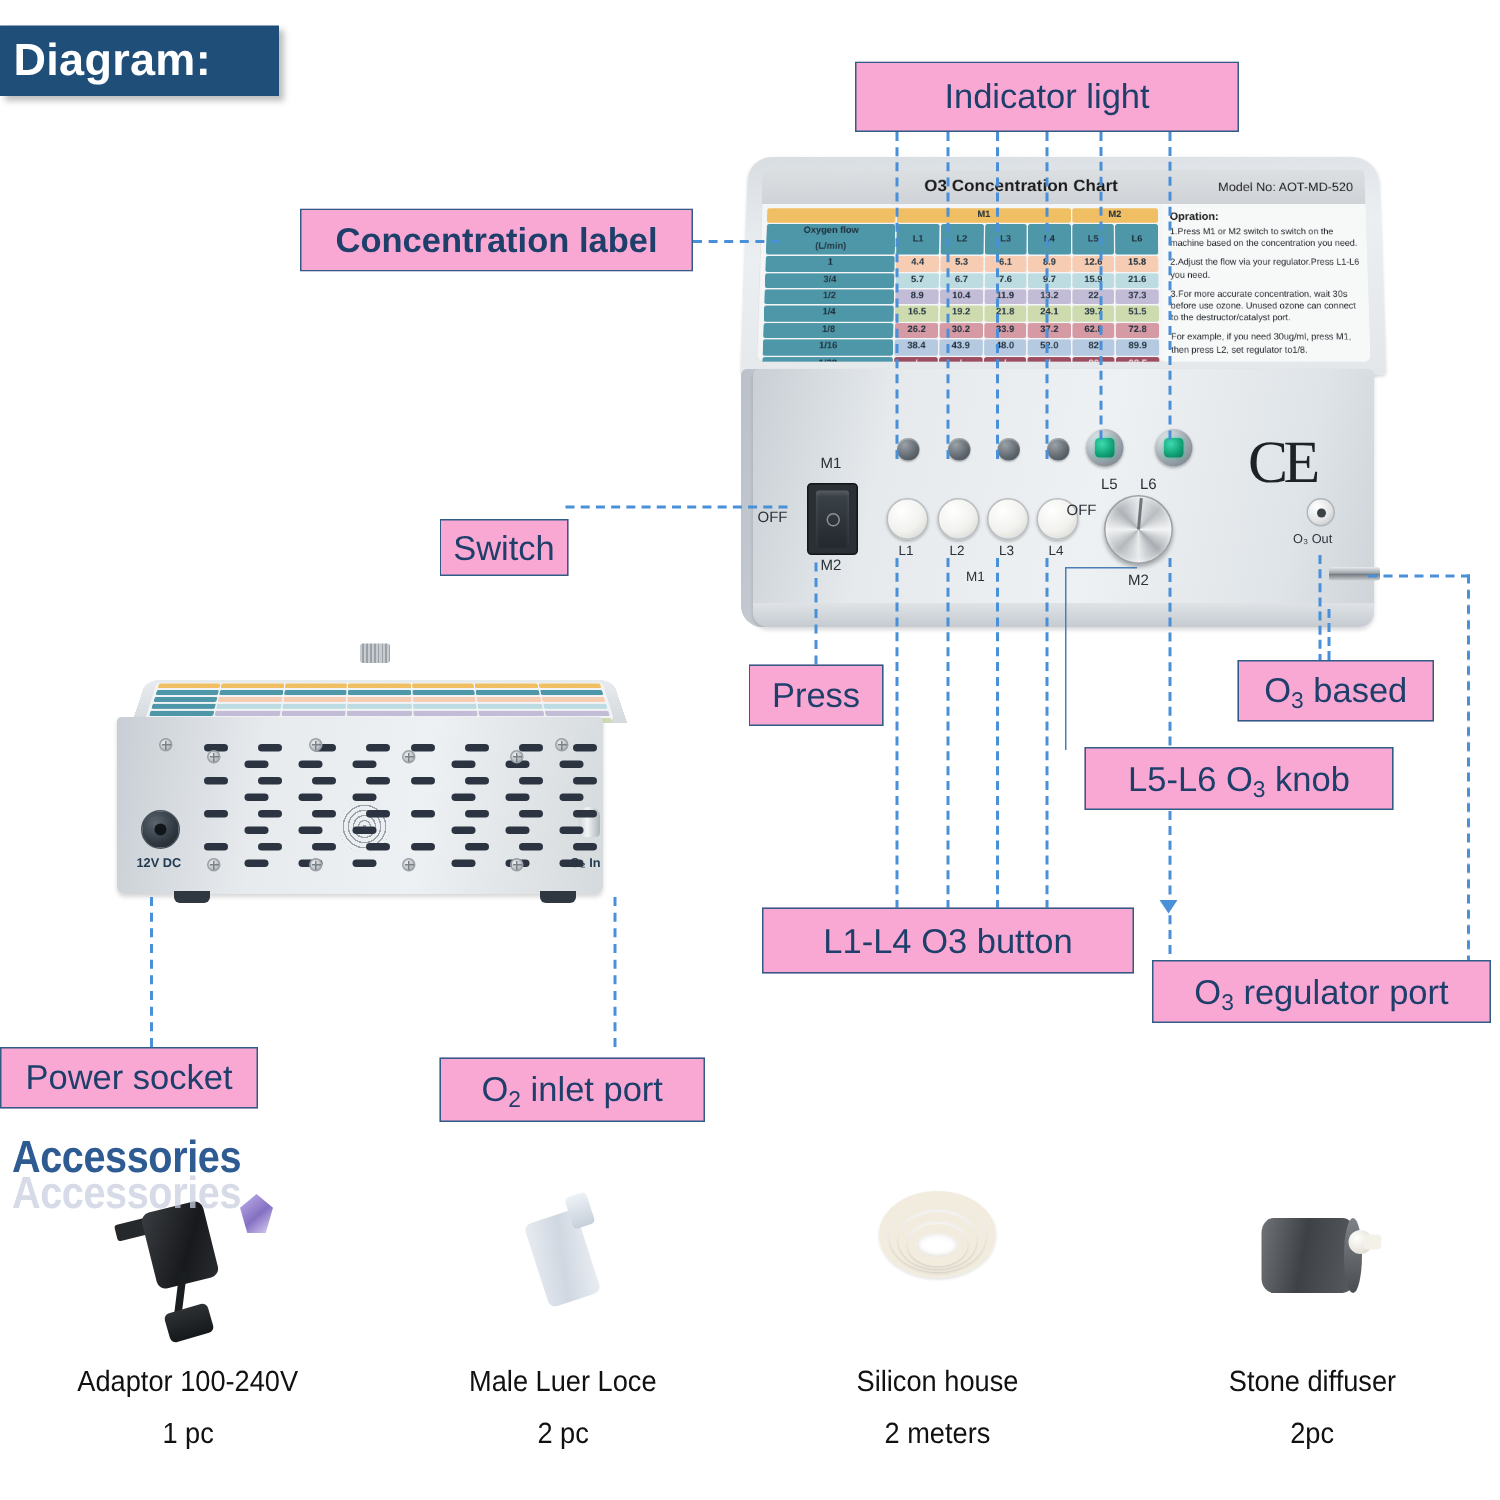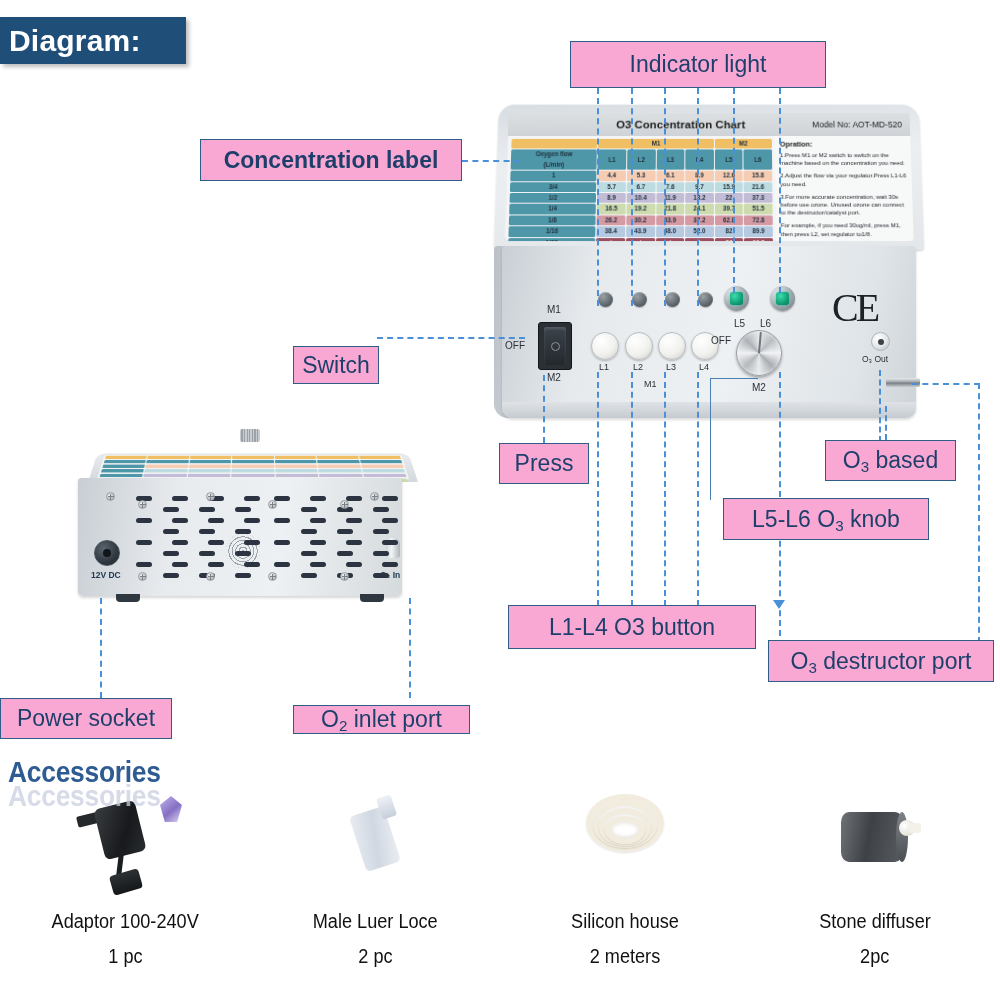--- a/index.html
+++ b/index.html
@@ -433,29 +433,29 @@
     <span>L5-L6 O</span><sub>3</sub><span> knob</span>
   </span>
 </div>
 
 <div class="callout" style="left:508px;top:605px;width:248px;height:44px;">
   <span>L1-L4 O3 button</span>
 </div>
 
 <div class="callout" style="left:768px;top:640px;width:226px;height:42px;">
   <span>
-    <span>O</span><sub>3</sub><span> destructor port</span>
+    <span>O</span><sub>3</sub><span> regulator port</span>
   </span>
 </div>
 
 <div class="callout" style="left:0px;top:698px;width:172px;height:41px;">
   <span>Power socket</span>
 </div>
 
-<div class="callout" style="left:293px;top:705px;width:177px;height:29px;">
+<div class="callout" style="left:293px;top:705px;width:177px;height:43px;">
   <span>
     <span>O</span><sub>2</sub><span> inlet port</span>
   </span>
 </div>
 
 <div id="device-front">
 
   <div class="dev-top">
     <div class="label-plate">
 

